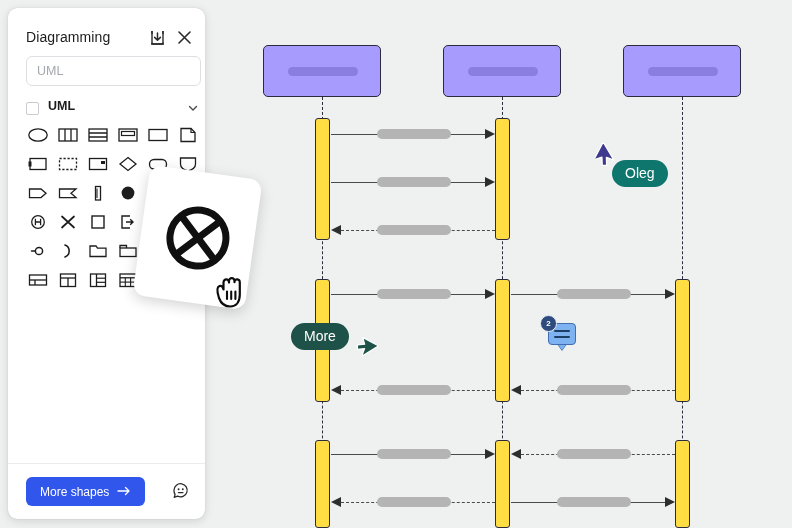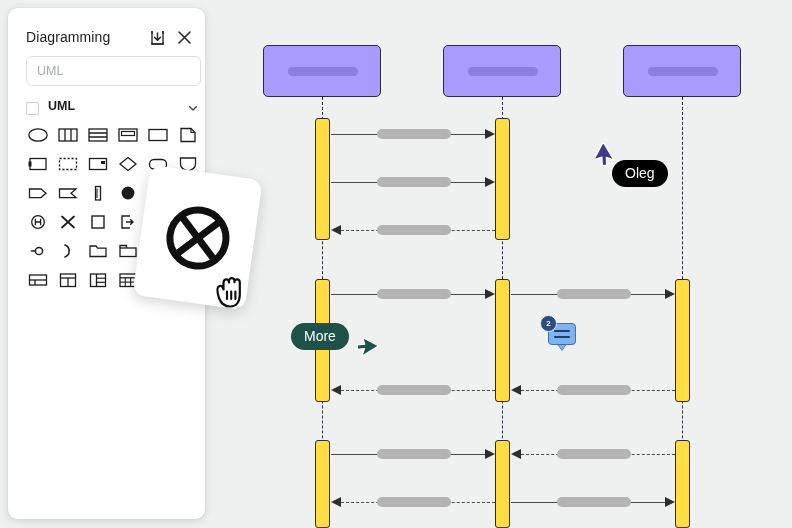--- a/index.html
+++ b/index.html
@@ -100,21 +100,21 @@
   
   .cursor-tag {
     position: absolute;
     padding: 5px 13px 6px 13px;
     border-radius: 14px;
     color: #ffffff;
     font-size: 14px;
     line-height: 16px;
     white-space: nowrap;
   }
-  .cursor-oleg { background: #000000; }
+  .cursor-oleg { background: #0f766e; }
   .cursor-rosie { background: #1e5249; }
   .cursor-arrow { position: absolute; }
 
   
   .comment {
     position: absolute;
     left: 548px;
     top: 323px;
   }
   .comment .bub {
@@ -662,20 +662,38 @@
         <svg width="22" height="18" viewBox="0 0 22 18">
             <rect x="3" y="3" width="16" height="12.5" fill="none" stroke="#1d1d1d" stroke-width="1.3"></rect>
             <line x1="3" y1="6.8" x2="19" y2="6.8" stroke="#1d1d1d" stroke-width="1.3"></line>
             <line x1="3" y1="11.1" x2="19" y2="11.1" stroke="#1d1d1d" stroke-width="1.1"></line>
             <line x1="8.3" y1="6.8" x2="8.3" y2="15.5" stroke="#1d1d1d" stroke-width="1.1"></line>
             <line x1="13.6" y1="6.8" x2="13.6" y2="15.5" stroke="#1d1d1d" stroke-width="1.1"></line>
           </svg>
       </div>
     </div>
 
+    <div id="panel-footer">
+      <button id="more-shapes-button">
+        <span>More shapes</span>
+        <span>
+          <svg width="14" height="10" viewBox="0 0 14 10">
+              <path d="M1 5 L12 5 M8.5 1.5 L12 5 L8.5 8.5" fill="none" stroke="#ffffff" stroke-width="1.3" stroke-linecap="round" stroke-linejoin="round"></path>
+            </svg>
+        </span>
+      </button>
+      <div id="feedback-icon">
+        <svg width="20" height="20" viewBox="0 0 20 20">
+          <path d="M3 9.2 A6.6 6.6 0 1 1 6.6 15.2 L3.2 16.4 L4.1 13.4 A6.5 6.5 0 0 1 3 9.2 Z" fill="none" stroke="#2b2b2b" stroke-width="1.3" stroke-linejoin="round"></path>
+          <circle cx="7.6" cy="8.2" r="0.95" fill="#2b2b2b"></circle>
+          <circle cx="11.8" cy="8.2" r="0.95" fill="#2b2b2b"></circle>
+          <path d="M7.4 11.6 L12 11.6" stroke="#2b2b2b" stroke-width="1.2" stroke-linecap="round"></path>
+        </svg>
+      </div>
+    </div>
   </div>
 
   <div id="drag-card">
     <svg width="72" height="72" viewBox="0 0 72 72">
       <circle cx="36" cy="36" r="28" fill="none" stroke="#101010" stroke-width="7"></circle>
       <path d="M16.2 16.2 L55.8 55.8 M55.8 16.2 L16.2 55.8" stroke="#101010" stroke-width="7"></path>
     </svg>
   </div>
 
   <div id="drag-hand">

